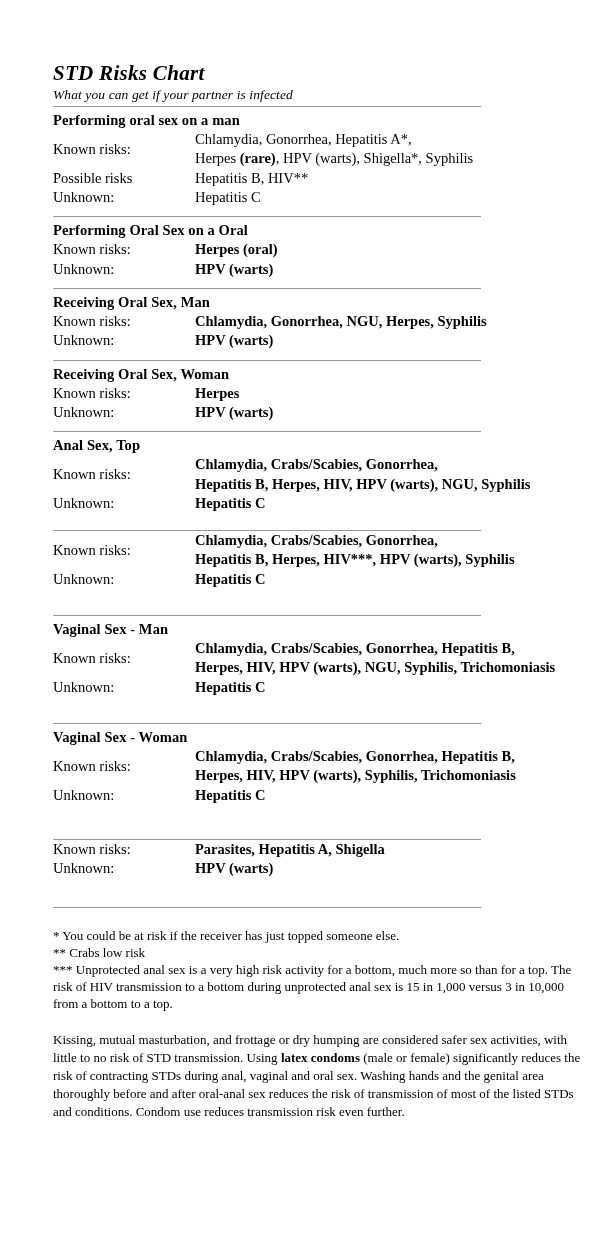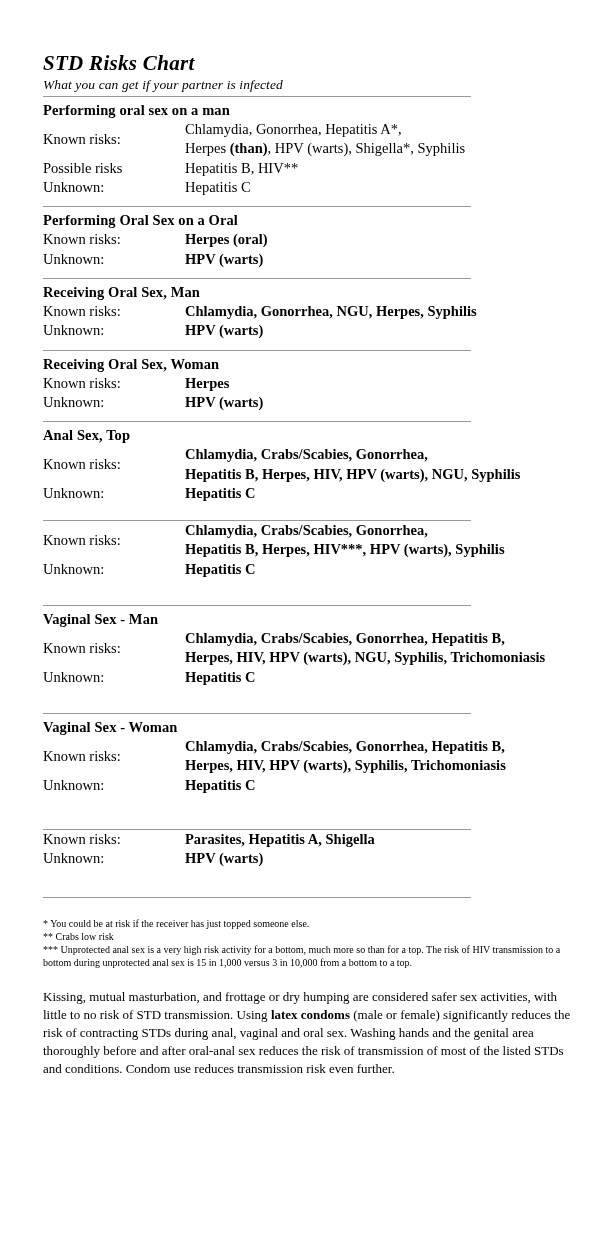--- a/index.html
+++ b/index.html
@@ -12,21 +12,21 @@
     height: 1250px;
     font-family: "Liberation Serif", "DejaVu Serif", serif;
     color: #000000;
     overflow: hidden;
   }
   #page {
     position: relative;
     width: 602px;
     height: 1250px;
     box-sizing: border-box;
-    padding: 2px;
+    padding: 12px;
   }
 
   
   .header {
     padding: 50px 0 0 41px;
   }
   .doc-title {
     font-size: 21px;
     font-weight: bold;
     font-style: italic;
@@ -89,21 +89,21 @@
   .gap-sm { height: 9px; }
   .gap-md { height: 17px; }
   .gap-lg { height: 26px; }
   .gap-xl { height: 34px; }
 
   
   .footer {
     padding: 0 0 0 41px;
   }
   .footnote-line {
-    font-size: 10px;
+    font-size: 13px;
     line-height: 1.32;
     margin: 0;
     max-width: 530px;
   }
   .footnotes-block {
     margin-top: 19px;
   }
   .closing-para {
     font-size: 13px;
     line-height: 1.38;
@@ -122,21 +122,21 @@
     <p class="doc-subtitle">What you can get if your partner is infected</p>
   </div>
 
   <div class="sections" id="sections-root">
       <div class="divider"></div>
       <div class="section">
         <div class="section-title">Performing oral sex on a man</div>
         <div class="risk-row">
           <div class="risk-label">Known risks:</div>
           <div class="risk-values">Chlamydia, Gonorrhea, Hepatitis A*,
-Herpes <b>(than)</b>, HPV (warts), Shigella*, Syphilis</div>
+Herpes <b>(rare)</b>, HPV (warts), Shigella*, Syphilis</div>
         </div>
         <div class="risk-row">
           <div class="risk-label">Possible risks</div>
           <div class="risk-values">Hepatitis B, HIV**</div>
         </div>
         <div class="risk-row">
           <div class="risk-label">Unknown:</div>
           <div class="risk-values">Hepatitis C</div>
         </div>
       </div>

